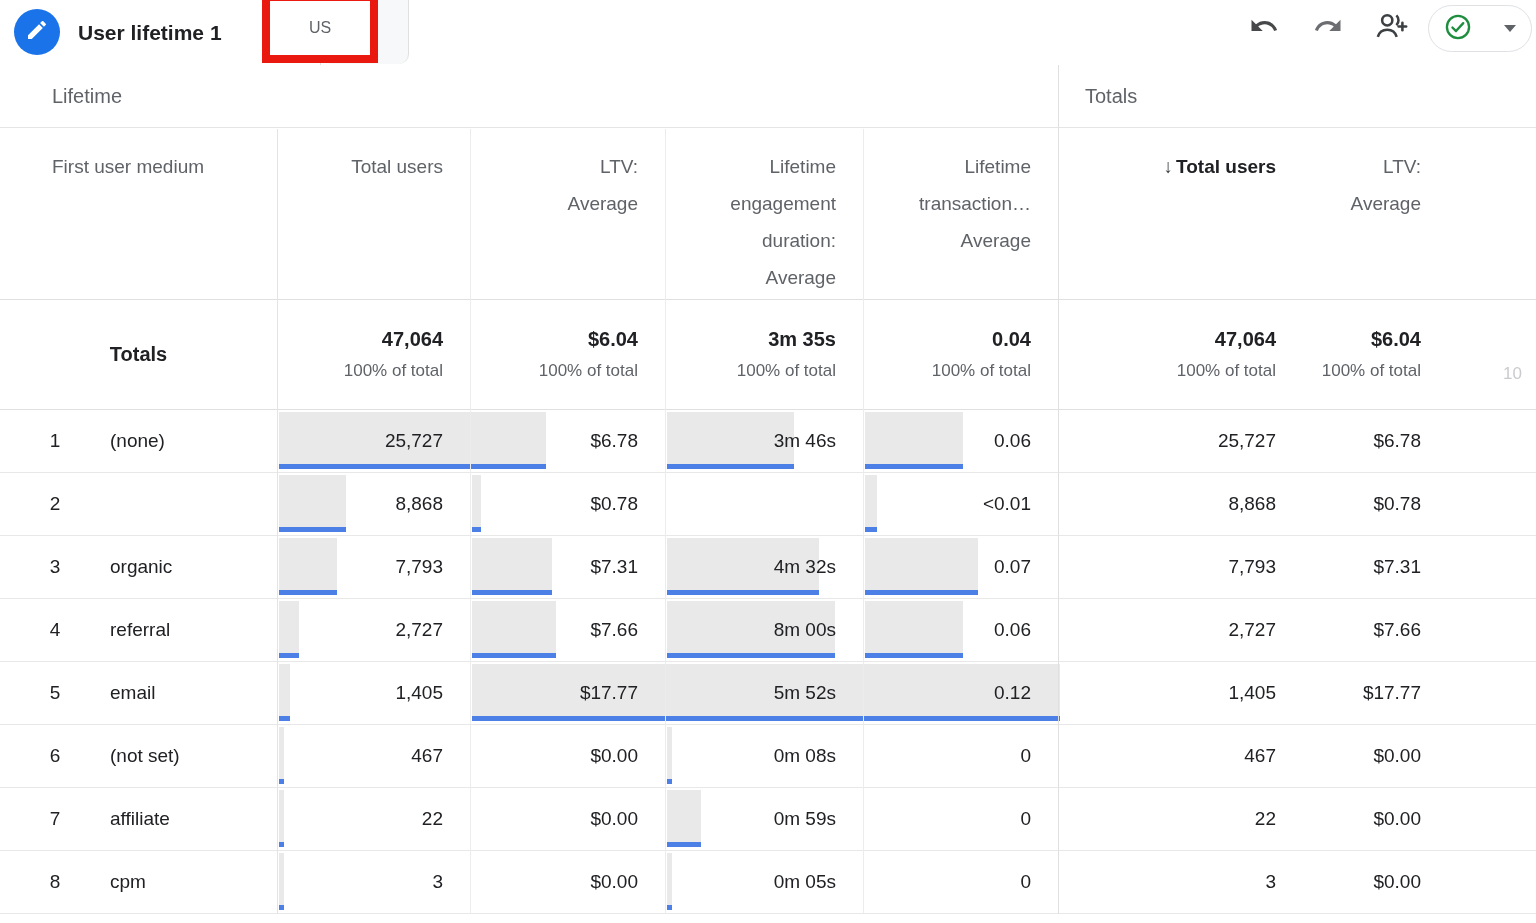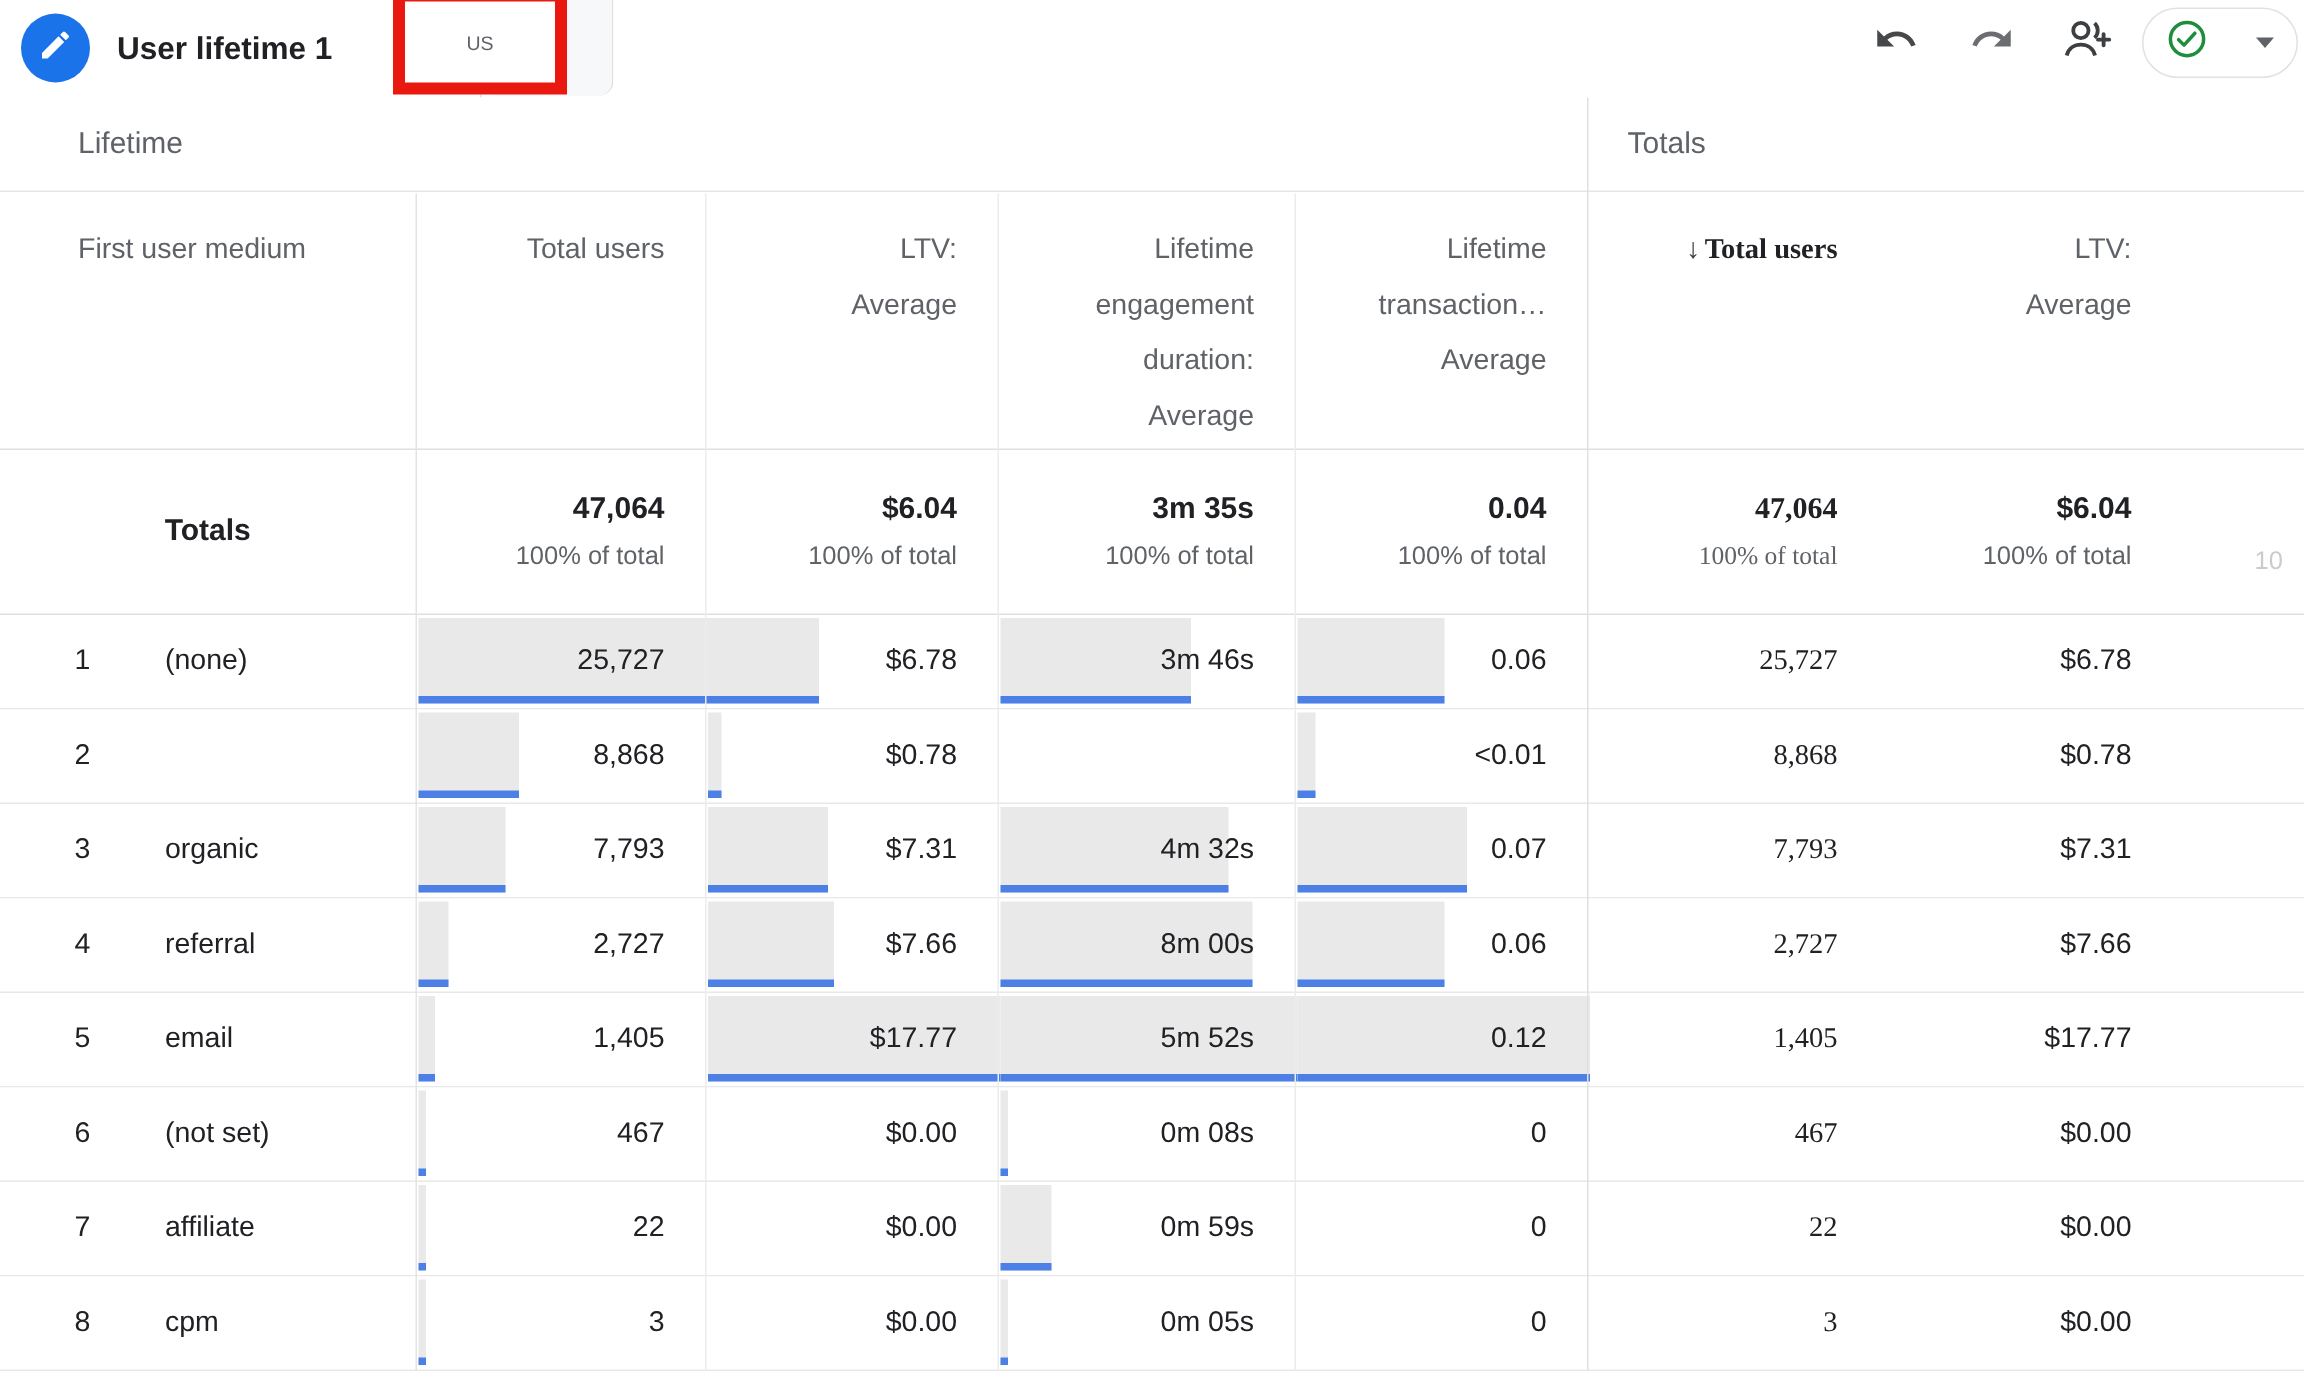--- a/index.html
+++ b/index.html
@@ -22,35 +22,35 @@
   .redo-btn{left:1312px;}
   .person-btn{left:1372px;top:9px;width:38px;height:38px;}
   .person-btn svg{width:36px;height:36px;}
   .approve-pill{position:absolute;left:1428px;top:5px;width:104px;height:47px;border:1px solid #dfe1e5;border-radius:24px;background:#fff;display:flex;align-items:center;justify-content:space-between;padding:0 15px;box-sizing:border-box;}
   .approve-pill svg{width:28px;height:28px;}
   .pill-caret{width:0;height:0;border-left:6px solid transparent;border-right:6px solid transparent;border-top:7px solid #5f6368;}
   
   .segment-row{position:absolute;left:0;top:65px;width:1536px;height:63px;border-bottom:1px solid #e5e5e5;box-sizing:border-box;background:#fff;}
   .segment-label{position:absolute;left:52px;top:0;height:62px;display:flex;align-items:center;font-size:20px;color:#5f6368;}
   .us-box{position:absolute;left:262px;top:-7px;width:116px;height:70px;border:8px solid #e9190f;box-sizing:border-box;background:#fff;display:flex;align-items:center;justify-content:center;z-index:9;}
-  .us-box span{font-size:13px;color:#5f6368;}
+  .us-box span{font-size:16px;color:#5f6368;}
   .totals-label{position:absolute;left:1085px;top:0;height:62px;display:flex;align-items:center;font-size:20px;color:#5f6368;}
   
   .thead{position:absolute;left:0;top:128px;width:1536px;height:172px;border-bottom:1px solid #e0e0e0;box-sizing:border-box;background:#fff;}
   .hcell{position:absolute;top:20px;text-align:right;white-space:pre-line;font-size:19px;line-height:37px;color:#5f6368;}
   .hdim{left:52px;text-align:left;}
   .sorted{color:#202124;font-weight:700;}
   .sort-arrow{font-weight:400;color:#3c4043;margin-right:3px;}
   .clip-header{position:absolute;left:1467px;top:183px;font-size:19px;color:#c5c8cc;}
   
   .x-uusers{left:277px;width:193px;padding-right:27px;box-sizing:border-box;}
   .x-ultv{left:470px;width:195px;padding-right:27px;box-sizing:border-box;}
   .x-ueng{left:665px;width:198px;padding-right:27px;box-sizing:border-box;}
   .x-utrans{left:863px;width:195px;padding-right:27px;box-sizing:border-box;}
-  .x-tusers{left:1058px;width:192px;padding-right:25px;box-sizing:border-box;font-family:Liberation Serif, serif;}
+  .x-tusers{left:1109px;width:192px;padding-right:25px;box-sizing:border-box;}
   .x-tltv{left:1250px;width:195px;padding-right:24px;box-sizing:border-box;}
   
   .totals-row{position:absolute;left:0;top:300px;width:1536px;height:110px;border-bottom:1px solid #e0e0e0;box-sizing:border-box;background:#fff;}
   .trlabel{position:absolute;left:0;top:0;width:277px;height:100%;display:flex;align-items:center;justify-content:center;font-size:20px;font-weight:700;color:#202124;}
   .tcell{position:absolute;top:0;height:100%;display:flex;flex-direction:column;justify-content:center;align-items:flex-end;gap:10px;}
   .tmain{font-size:20px;font-weight:700;color:#202124;}
   .tsub{font-size:17px;color:#5f6368;}
   .clip-pct{position:absolute;left:1503px;top:364px;font-size:17px;color:#c9cbcf;}
   
   .rows{position:absolute;left:0;top:410px;width:1536px;}

